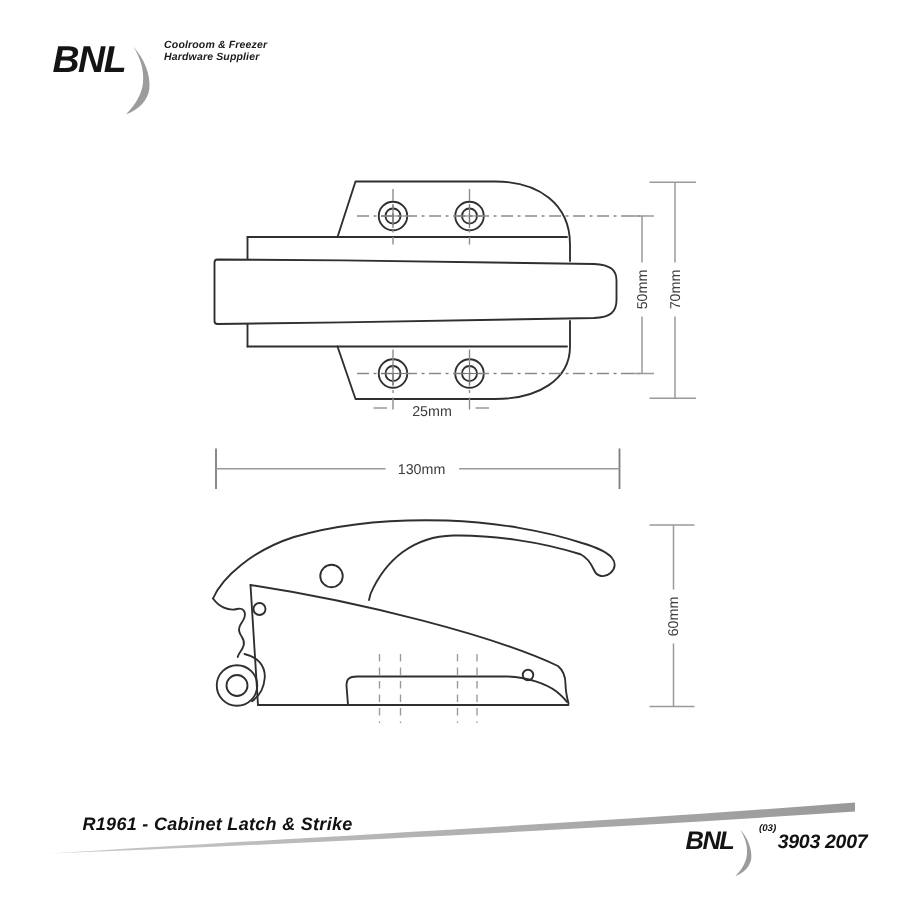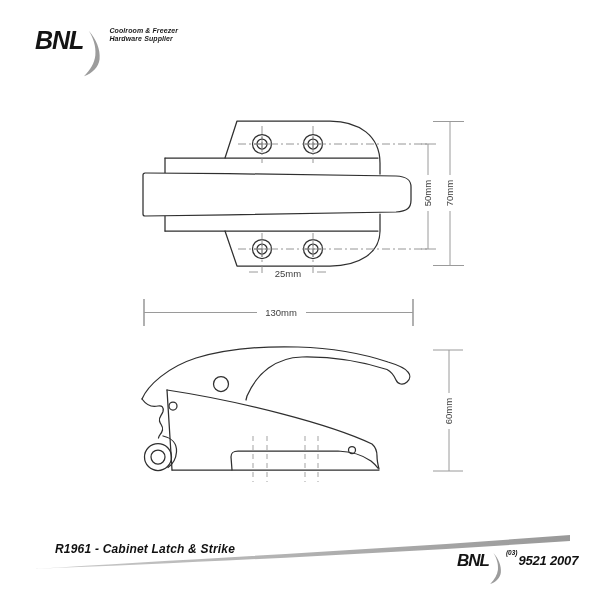--- a/index.html
+++ b/index.html
@@ -170,14 +170,14 @@
 </div>
 
 <div class="footer-title">R1961 - Cabinet Latch &amp; Strike</div>
 
 <div class="brand-row footer-logo">
   <span class="brand-word">BNL</span>
   <svg class="crescent" width="12" height="31" viewBox="0 0 18 48">
     <path fill="#9c9c9c" d="M 5,0 C 13,9 17.5,20 16.5,30 C 15.5,38 9,45 0,48 C 7,41 11,34 12,26 C 13,16 9.5,7 5,0 Z"></path>
   </svg>
   <span class="phone-area">(03)</span>
-  <span class="phone-number">9521 2007</span>
+  <span class="phone-number">3903 2007</span>
 </div>
 
 </body></html>

